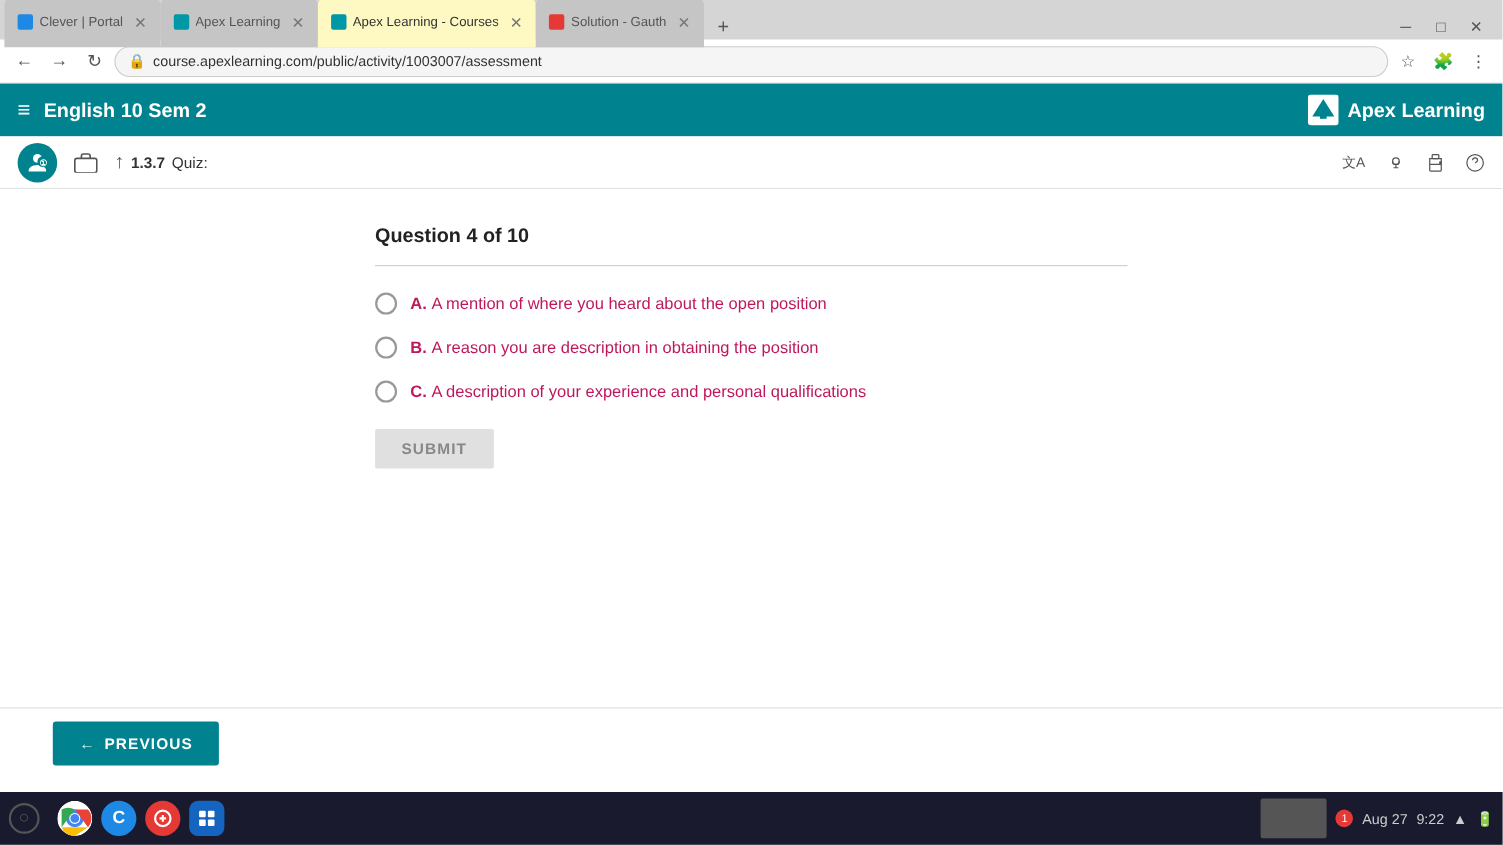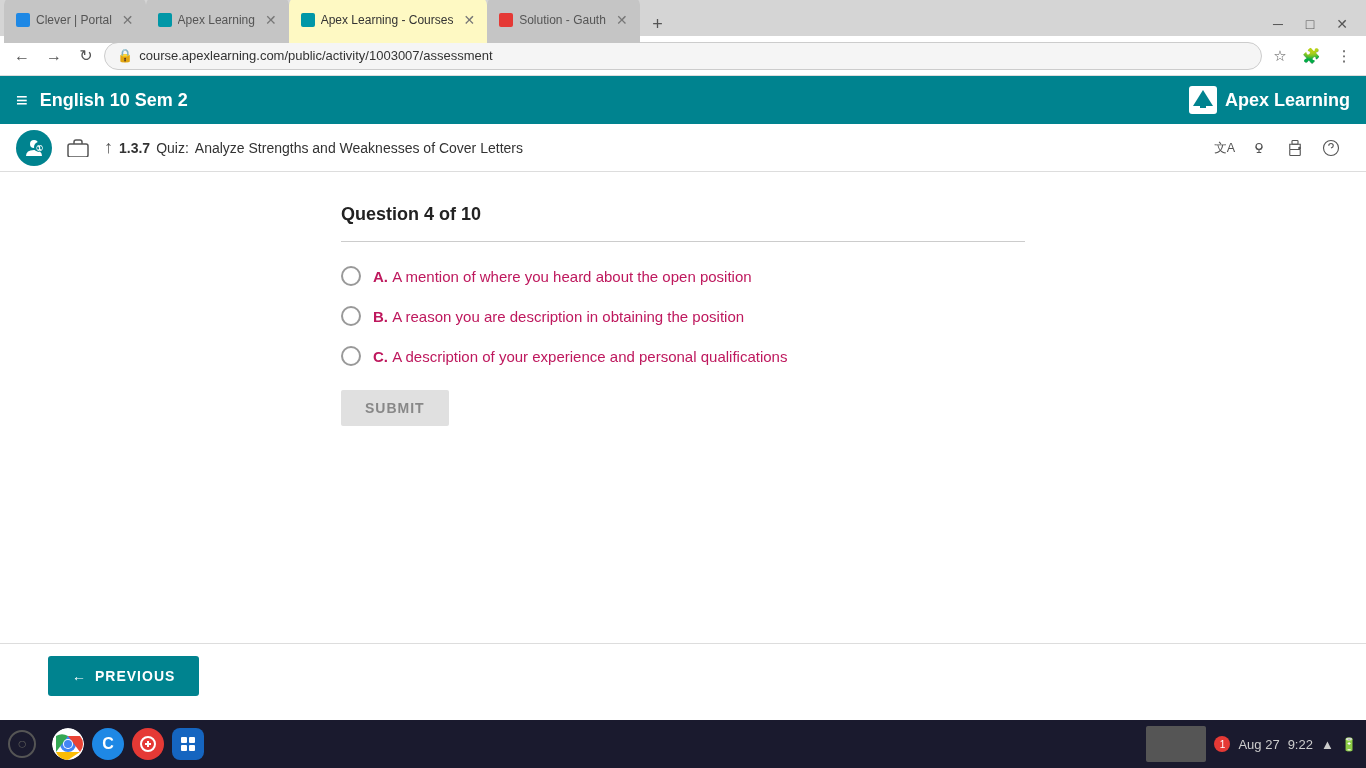--- a/index.html
+++ b/index.html
@@ -32,21 +32,21 @@
     .course-title { font-size: 18px; font-weight: bold; }
     .apex-logo { display: flex; align-items: center; gap: 8px; font-size: 18px; font-weight: bold; color: white; }
 
     
     .sub-header { height: 48px; border-bottom: 1px solid #ddd; display: flex; align-items: center; padding: 0 16px; justify-content: space-between; background: #fff; }
     .sub-header-left { display: flex; align-items: center; gap: 12px; }
     .avatar-btn { width: 36px; height: 36px; background: #00838f; border-radius: 50%; display: flex; align-items: center; justify-content: center; color: white; font-size: 14px; }
     .briefcase-btn { width: 28px; height: 28px; display: flex; align-items: center; justify-content: center; color: #555; }
     .quiz-title { font-size: 14px; color: #333; display: flex; align-items: center; gap: 6px; }
     .sub-header-right { display: flex; gap: 8px; }
-    .sub-icon { width: 28px; height: 28px; display: flex; align-items: center; justify-content: flex-start; color: #555; font-size: 16px; cursor: pointer; }
+    .sub-icon { width: 28px; height: 28px; display: flex; align-items: center; justify-content: flex-end; color: #555; font-size: 16px; cursor: pointer; }
 
     
     .main-content { padding: 32px 48px; max-width: 780px; margin: 0 auto; }
     .question-header { font-size: 18px; font-weight: bold; color: #222; margin-bottom: 16px; }
     .question-text { font-size: 15px; color: #333; margin-bottom: 16px; }
     .divider { border: none; border-top: 1px solid #ccc; margin-bottom: 24px; }
 
     .answer-option { display: flex; align-items: center; margin-bottom: 20px; gap: 12px; cursor: pointer; }
     .radio-circle { width: 20px; height: 20px; border-radius: 50%; border: 2px solid #999; flex-shrink: 0; background: white; }
     .option-text { font-size: 15px; color: #be185d; }
@@ -151,21 +151,20 @@
     <div class="briefcase-btn">
       <svg width="22" height="18" viewBox="0 0 22 18" fill="none" stroke="#555" stroke-width="1.5">
         <rect x="1" y="5" width="20" height="13" rx="2"></rect>
         <path d="M7 5V3a2 2 0 0 1 2-2h4a2 2 0 0 1 2 2v2"></path>
       </svg>
     </div>
     <div class="quiz-title">
       <span style="font-size:18px;color:#555;">↑</span>
       <span style="font-weight:bold;">1.3.7</span>
       <span>Quiz:</span>
-      <span>Analyze Strengths and Weaknesses of Cover Letters</span>
     </div>
   </div>
   <div class="sub-header-right">
     <div class="sub-icon">
       <svg width="22" height="18" viewBox="0 0 24 20" fill="none" stroke="#555" stroke-width="1.5">
         <text x="0" y="14" font-size="14" fill="#555" stroke="none">文A</text>
       </svg>
     </div>
     <div class="sub-icon">
       <svg width="18" height="18" viewBox="0 0 24 24" fill="none" stroke="#555" stroke-width="1.5">

